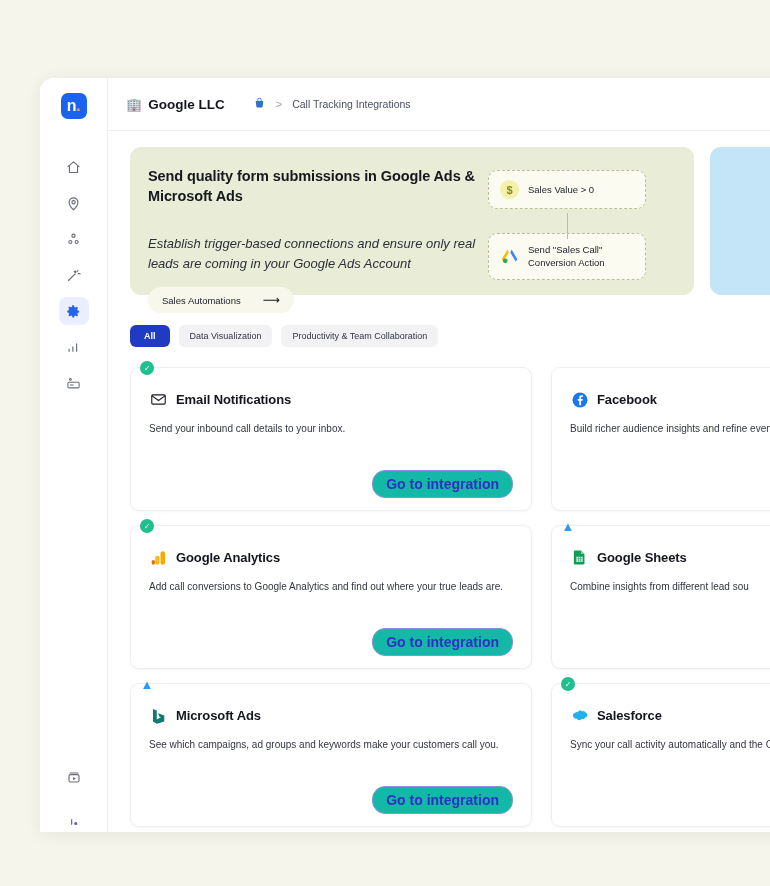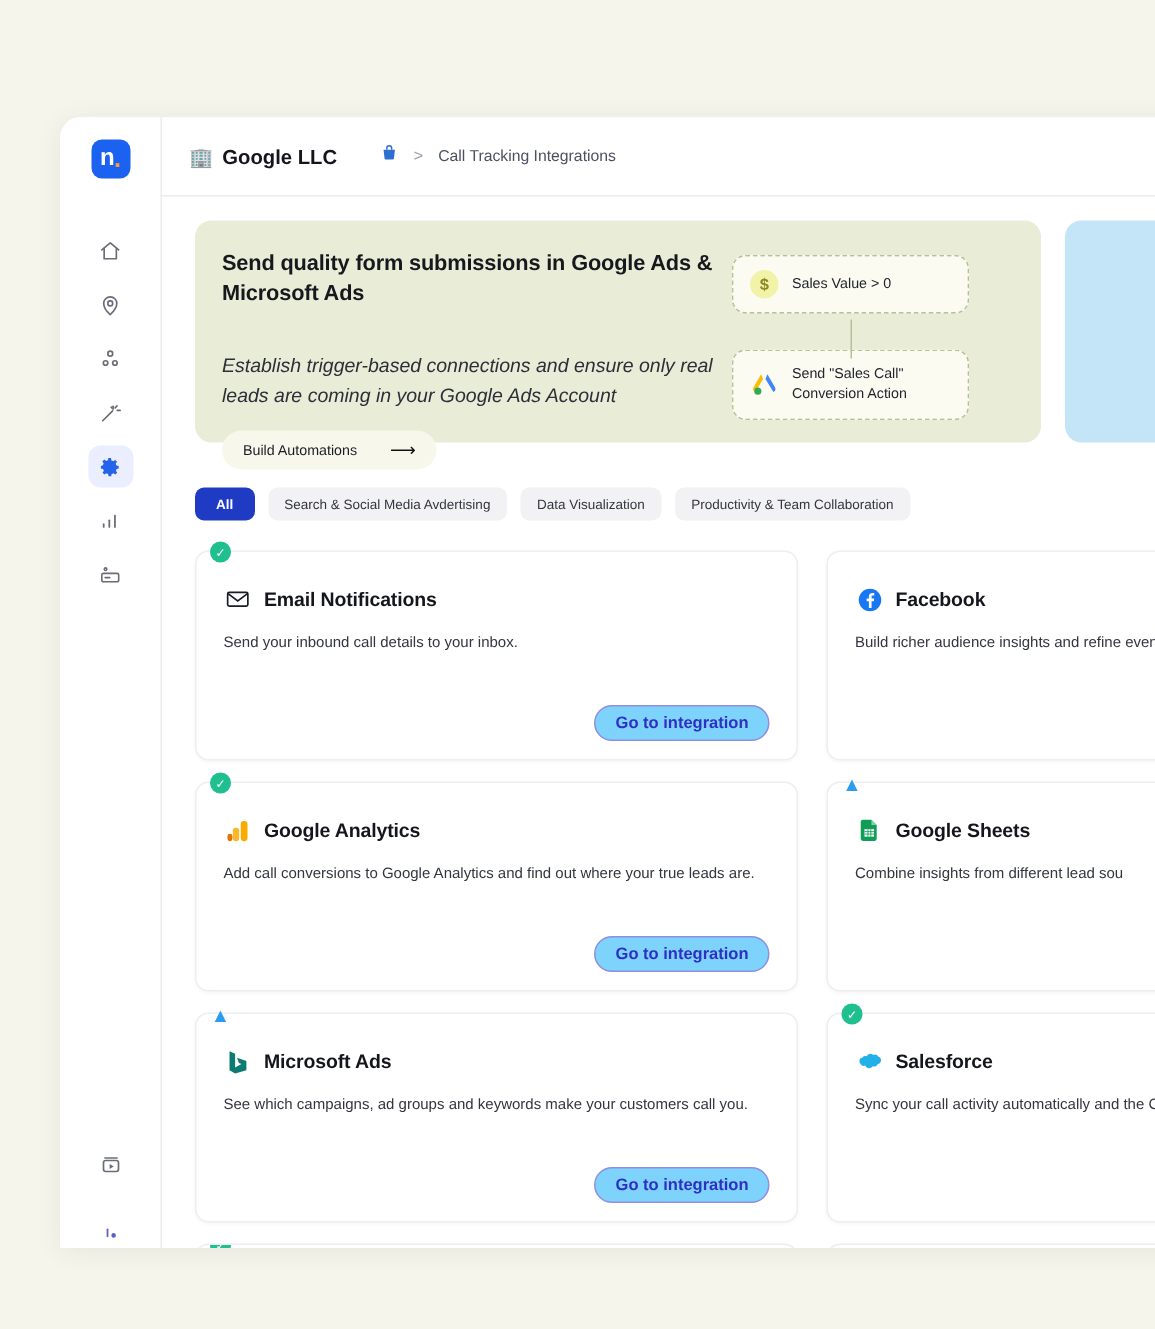--- a/index.html
+++ b/index.html
@@ -199,22 +199,22 @@
   .badge.ok { background: #1fbf8f; }
   .badge.warn { background: transparent; color: #2b9cf0; font-size: 13px; }
 
   .card-head { display: flex; align-items: center; gap: 8px; }
   .card-title { font-size: 13px; font-weight: bold; color: #14161c; letter-spacing: -0.1px; }
   .card-desc { margin-top: 12px; font-size: 10px; color: #33363f; line-height: 1.5; }
   .card-foot { margin-top: auto; display: flex; justify-content: flex-end; padding-top: 10px; }
   .goto-btn {
     border: 1px solid #8f8ee0;
     color: #2f2fc4;
-    background: #7dd3fc;
-    font-size: 11px;
+    background: #14b8a6;
+    font-size: 14px;
     font-weight: bold;
     padding: 5px 13px;
     border-radius: 13px;
     margin-top: 24px;
   }
   .logo-slot { width: 19px; height: 19px; display: flex; align-items: center; justify-content: center; flex: 0 0 19px; }
 
   
   .int-card.partial { min-height: 30px; overflow: hidden; }
 </style>
@@ -344,21 +344,21 @@
 
       <div id="content">
 
         <div id="promo-row">
 
           <div id="promo">
             <div class="promo-left">
               <div class="promo-title">Send quality form submissions in Google Ads &amp; Microsoft Ads</div>
               <div class="promo-sub">Establish trigger-based connections and ensure only real leads are coming in your  Google Ads Account</div>
               <button class="promo-btn">
-                <span>Build Automations</span>
+                <span>Sales Automations</span>
                 <span class="arrow-glyph">⟶</span>
               </button>
             </div>
 
             <div class="promo-right">
               <div class="flow-connector"></div>
 
               <div class="flow-card">
                 <span class="coin">$</span>
                 <span class="flow-text">Sales Value &gt; 0</span>
@@ -375,21 +375,20 @@
                 <span class="flow-text">Send "Sales Call" Conversion Action</span>
               </div>
             </div>
           </div>
 
           <div id="promo-next"></div>
         </div>
 
         <div id="filters">
           <button class="chip active">All</button>
-          <button class="chip">Search &amp; Social Media Avdertising</button>
           <button class="chip">Data Visualization</button>
           <button class="chip">Productivity &amp; Team Collaboration</button>
         </div>
 
         <div id="cards-grid">
 
           <div class="int-card">
             <span class="badge ok">✓</span>
             <div class="card-head">
               <span class="logo-slot">

